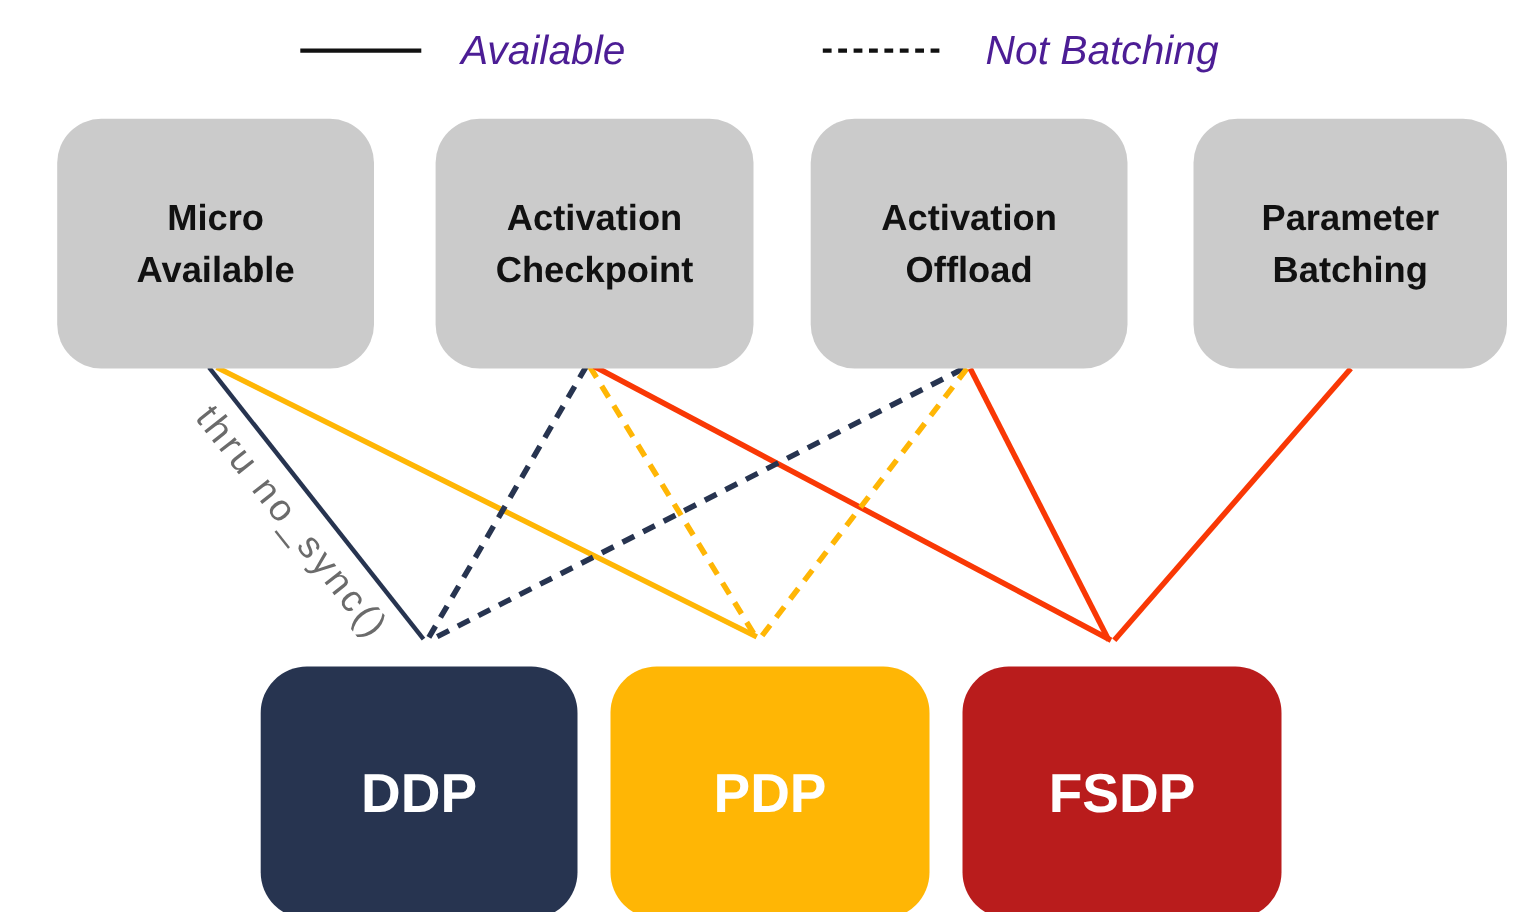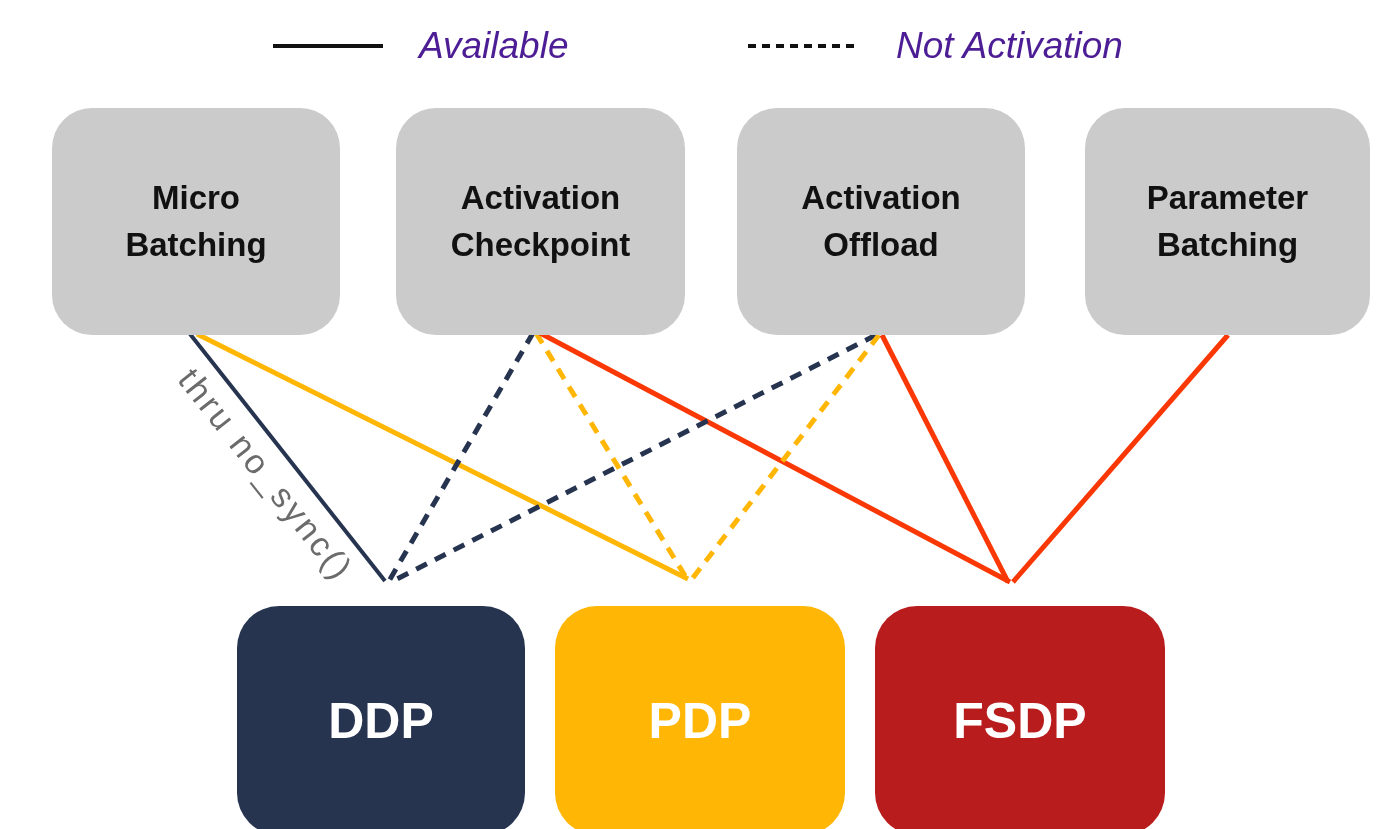--- a/index.html
+++ b/index.html
@@ -88,39 +88,39 @@
     <svg class="legend-sample" width="112" height="8">
       <line x1="1" y1="4" x2="111" y2="4" stroke-width="4" stroke="#111111"></line>
     </svg>
     <span class="legend-label">Available</span>
   </div>
 
   <div class="legend-item notopt">
     <svg class="legend-sample" width="114" height="8">
       <line x1="1" y1="4" x2="113" y2="4" stroke-width="4" stroke-dasharray="8 6" stroke="#111111"></line>
     </svg>
-    <span class="legend-label">Not Activation</span>
+    <span class="legend-label">Not Batching</span>
   </div>
 
   <svg class="edges-layer" viewBox="0 0 1400 829">
       <line x1="190" y1="334" x2="385" y2="581" stroke="#273450" stroke-width="4"></line>
       <text class="edge-label-text" fill="#6B6B6B" text-anchor="middle" dominant-baseline="middle" transform="translate(263.95351703399723,476.08932865737063) rotate(51.70983680775693)">thru no_sync()</text>
       <line x1="197" y1="334" x2="688" y2="579" stroke="#FFB605" stroke-width="5"></line>
       <line x1="533" y1="333" x2="389" y2="581" stroke="#273450" stroke-width="5" stroke-dasharray="12 9"></line>
       <line x1="536" y1="333" x2="687" y2="579" stroke="#FFB605" stroke-width="5" stroke-dasharray="12 9"></line>
       <line x1="540" y1="333" x2="1010" y2="582" stroke="#F93805" stroke-width="5"></line>
       <line x1="876" y1="335" x2="393" y2="581" stroke="#273450" stroke-width="5" stroke-dasharray="12 9"></line>
       <line x1="879" y1="335" x2="692" y2="579" stroke="#FFB605" stroke-width="5" stroke-dasharray="12 9"></line>
       <line x1="882" y1="335" x2="1008" y2="582" stroke="#F93805" stroke-width="5"></line>
       <line x1="1228" y1="335" x2="1013" y2="582" stroke="#F93805" stroke-width="5"></line>
     </svg>
 
   <div class="feature-box fb1" style="background: rgb(203, 203, 203);">
     <span>Micro
-Batching</span>
+Available</span>
   </div>
   <div class="feature-box fb2" style="background: rgb(203, 203, 203);">
     <span>Activation
 Checkpoint</span>
   </div>
   <div class="feature-box fb3" style="background: rgb(203, 203, 203);">
     <span>Activation
 Offload</span>
   </div>
   <div class="feature-box fb4" style="background: rgb(203, 203, 203);">

